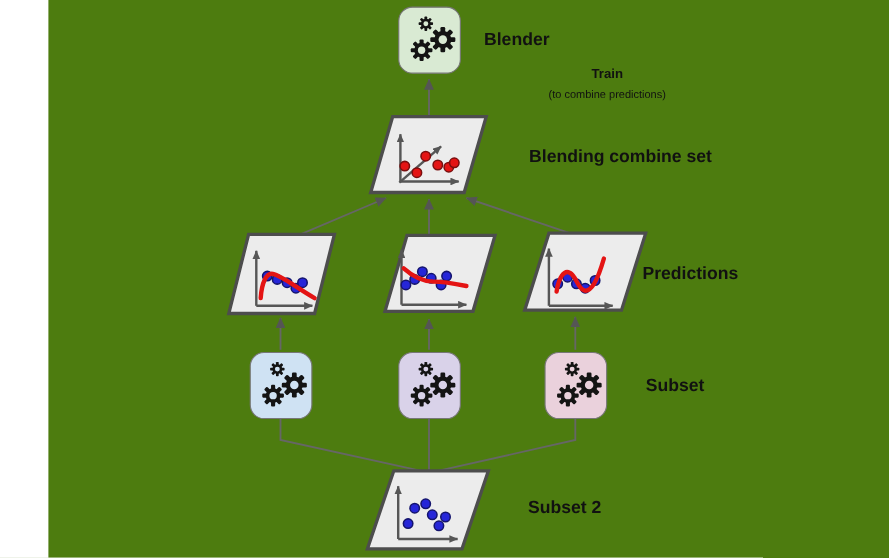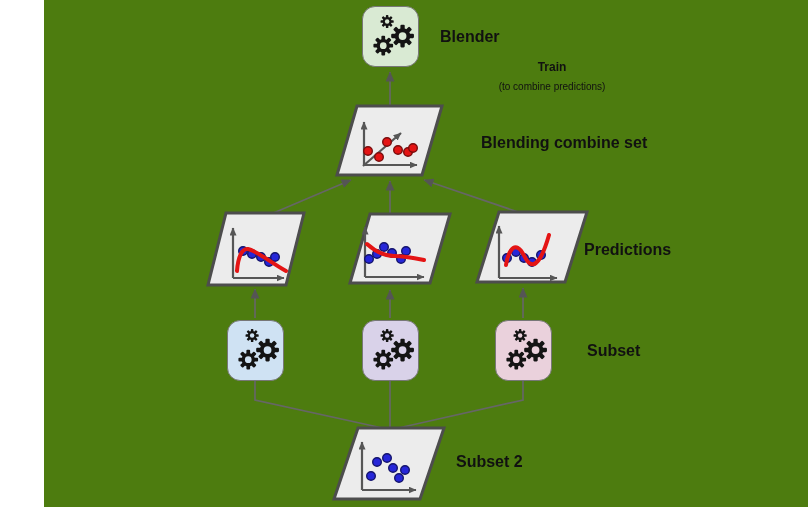--- a/index.html
+++ b/index.html
@@ -195,15 +195,15 @@
     <span class="t1">Train</span>
     <span class="t2">(to combine predictions)</span>
   </div>
 
   <div class="lbl" style="left:437px;top:134px">Blending combine set</div>
 
   <div class="lbl" style="left:540px;top:241px">Predictions</div>
 
   <div class="lbl" style="left:543px;top:342px">Subset</div>
 
-  <div class="lbl" style="left:412px;top:453px">Subset 2</div>
+  <div class="lbl" style="left:436px;top:453px">Subset 2</div>
 
 </div>
 
 </body></html>

